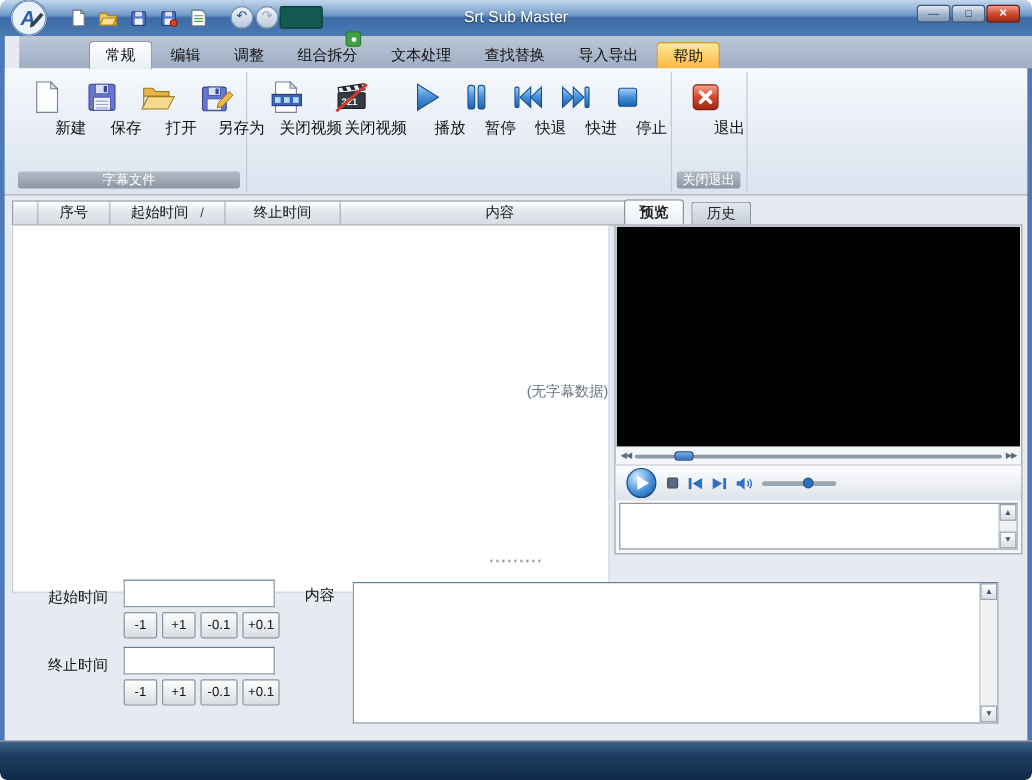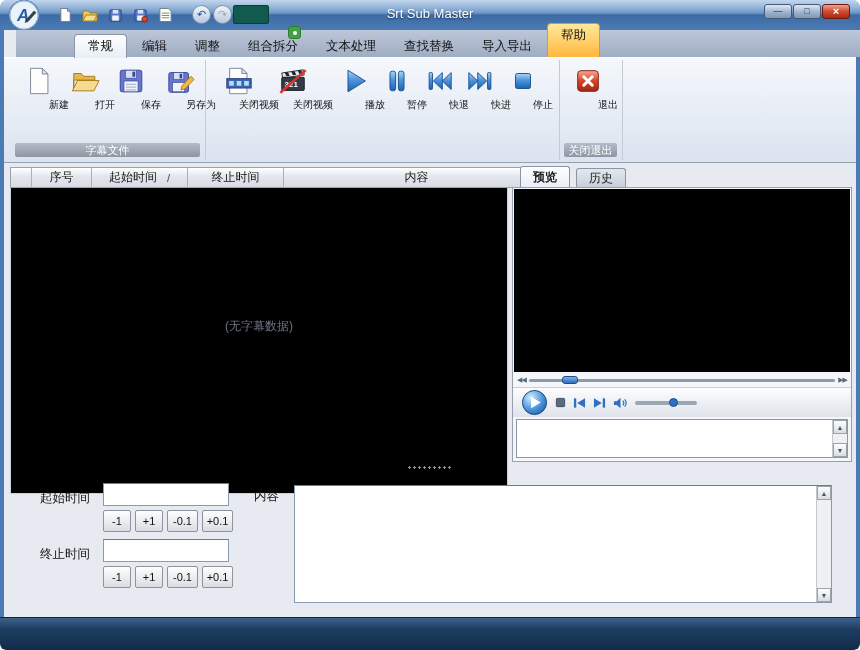--- a/index.html
+++ b/index.html
@@ -43,54 +43,54 @@
 
   
   .tabstrip { position:absolute; left:16px; top:30px; width:852px; height:27px;
     background:linear-gradient(#bcc7d8,#9fadc2); display:flex; align-items:flex-end;
     padding-left:58px; }
   .rtab { display:inline-block; padding:0 13px; height:21px; line-height:21px;
     font-size:12.5px; color:#111; margin-right:2px; border-radius:4px 4px 0 0; }
   .rtab.act { background:linear-gradient(#fdfeff,#e9eef6); border:1px solid #8a97a8;
     border-bottom:none; height:24px; line-height:23px; margin-bottom:-1px; z-index:2; }
   .rtab.hl { background:linear-gradient(#ffe89a,#ffb73e); border:1px solid #d99a2b;
-    border-bottom:none; height:34px; line-height:22px; }
+    border-bottom:none; height:22px; line-height:22px; }
 
   
   .ribbon { position:absolute; left:4px; top:57px; width:852px; height:106px;
     background:linear-gradient(#f5f8fc,#dbe3ef); border-bottom:1px solid #93a0b0;
     border-top:1px solid #fff; }
   .rgroup { position:absolute; top:2px; height:100px; border-right:1px solid #c3cbd6; }
   .rgroup.g1 { left:8px;  width:194px; }
   .rgroup.g2 { left:204px; width:352px; }
   .rgroup.g3 { left:557px; width:62px; }
   .rbtns { display:flex; align-items:flex-start; padding:3px 2px 0 4px; }
   .rbtn { display:flex; flex-direction:column; align-items:center; gap:1px;
     width:46px; padding-top:2px; }
   .rbtn.w { width:54px; } .rbtn.n { width:42px; } .rbtn.gap { margin-left:14px; }
   .ric { width:32px; height:32px; display:flex; align-items:center; justify-content:center; }
-  .rlb { font-size:10px; color:#111; white-space:nowrap;margin-left:40px; }
+  .rlb { font-size:13px; color:#111; white-space:nowrap;margin-left:40px; }
   .gcap { position:absolute; left:3px; right:5px; bottom:3px; height:14px; line-height:14px;
     text-align:center; font-size:11px; color:#fff; border-radius:2px;
     background:linear-gradient(#b3bbc6,#8d96a3); }
 
   
   .main { position:absolute; left:4px; top:163px; width:852px; height:454px; background:#e7ebf1; }
 
   .thead { position:absolute; left:6px; top:4px; width:540px; height:21px; display:flex;
     border:1px solid #9aa2ac; background:linear-gradient(#ffffff,#e3e7ed 45%,#d7dce3); }
   .th { border-right:1px solid #aab1ba; font-size:12px; color:#161616; display:flex;
     align-items:center; justify-content:center; height:100%; }
   .th.c0 { width:21px; } .th.c1 { width:60px; } .th.c2 { width:96px; }
   .th.c3 { width:96px; } .th.c4 { flex:1; border-right:none; }
   .sortmark { margin-left:10px; color:#444; font-size:11px; }
 
   .tbody { position:absolute; left:6px; top:25px; width:498px; height:306px;
-    background:#000000; border:1px solid #c9d0d9; border-top:none;
-    display:flex; justify-content:center; }
+    background:#ffffff; border:1px solid #c9d0d9; border-top:none;
+    display:flex; justify-content:flex-end; }
   .emptytxt { margin-top:130px; font-size:12px; color:#6b7482; }
 
   .ptab { position:absolute; height:21px; line-height:20px; padding:0 12px; font-size:12px;
     border:1px solid #8a94a2; border-bottom:none; border-radius:3px 3px 0 0; color:#222; }
   .ptab.act { top:3px; background:linear-gradient(#ffffff,#e9eef5); z-index:2;font-weight:bold; }
   .ptab.ina { top:5px; height:19px; line-height:18px; background:linear-gradient(#e3e8ef,#c8cfd9); }
 
   .rpanel { position:absolute; left:508px; top:24px; width:340px; height:275px;
     border:1px solid #97a0ad; background:#f4f6f9; display:flex; flex-direction:column; }
   .video { margin:1px; height:183px; background:#000; }
@@ -239,37 +239,37 @@
             <svg width="30" height="30" viewBox="0 0 32 32">
                 <path d="M7 2.5h12.5l6 6v21H7z" fill="#fdfdfe" stroke="#7b8495"></path>
                 <path d="M19.5 2.5v6h6z" fill="#dde4ee" stroke="#7b8495"></path>
               </svg>
           </span>
           <span class="rlb">新建</span>
         </div>
         <div class="rbtn">
           <span class="ric">
             <svg width="30" height="30" viewBox="0 0 32 32">
-                <path d="M4 25V8h8l2.5 3h12v4H4z" fill="#e8b64d" stroke="#a07a1c"></path>
-                <path d="M2.5 26.5l5.5-11h23l-5.5 11z" fill="#f8da8e" stroke="#a07a1c"></path>
-              </svg>
-          </span>
-          <span class="rlb">打开</span>
-        </div>
-        <div class="rbtn">
-          <span class="ric">
-            <svg width="30" height="30" viewBox="0 0 32 32">
                 <rect x="4.5" y="4.5" width="23" height="23" rx="2" fill="#6877cc" stroke="#36459a"></rect>
                 <rect x="10" y="4.5" width="12" height="8.5" fill="#d9e0f1" stroke="#36459a" stroke-width=".7"></rect>
                 <rect x="17.5" y="6" width="3" height="5.5" fill="#36459a"></rect>
                 <rect x="8.5" y="16" width="15" height="11.5" fill="#f0f3f9" stroke="#36459a" stroke-width=".7"></rect>
                 <path d="M10.5 19.5h11M10.5 22.5h11M10.5 25.5h11" stroke="#9aa6c0"></path>
               </svg>
           </span>
           <span class="rlb">保存</span>
+        </div>
+        <div class="rbtn">
+          <span class="ric">
+            <svg width="30" height="30" viewBox="0 0 32 32">
+                <path d="M4 25V8h8l2.5 3h12v4H4z" fill="#e8b64d" stroke="#a07a1c"></path>
+                <path d="M2.5 26.5l5.5-11h23l-5.5 11z" fill="#f8da8e" stroke="#a07a1c"></path>
+              </svg>
+          </span>
+          <span class="rlb">打开</span>
         </div>
         <div class="rbtn w">
           <span class="ric">
             <svg width="30" height="30" viewBox="0 0 32 32">
                 <rect x="3" y="7" width="21" height="21" rx="2" fill="#6877cc" stroke="#36459a"></rect>
                 <rect x="8" y="7" width="11" height="7.5" fill="#d9e0f1" stroke="#36459a" stroke-width=".7"></rect>
                 <rect x="14.5" y="8.3" width="2.8" height="5" fill="#36459a"></rect>
                 <rect x="7" y="17.5" width="13" height="10" fill="#f0f3f9" stroke="#36459a" stroke-width=".7"></rect>
                 <path d="M17 21l9.5-10 3.5 3.2-9.5 10-4.5 1.3z" fill="#f5b942" stroke="#96660f" stroke-width=".8"></path>
               </svg>

